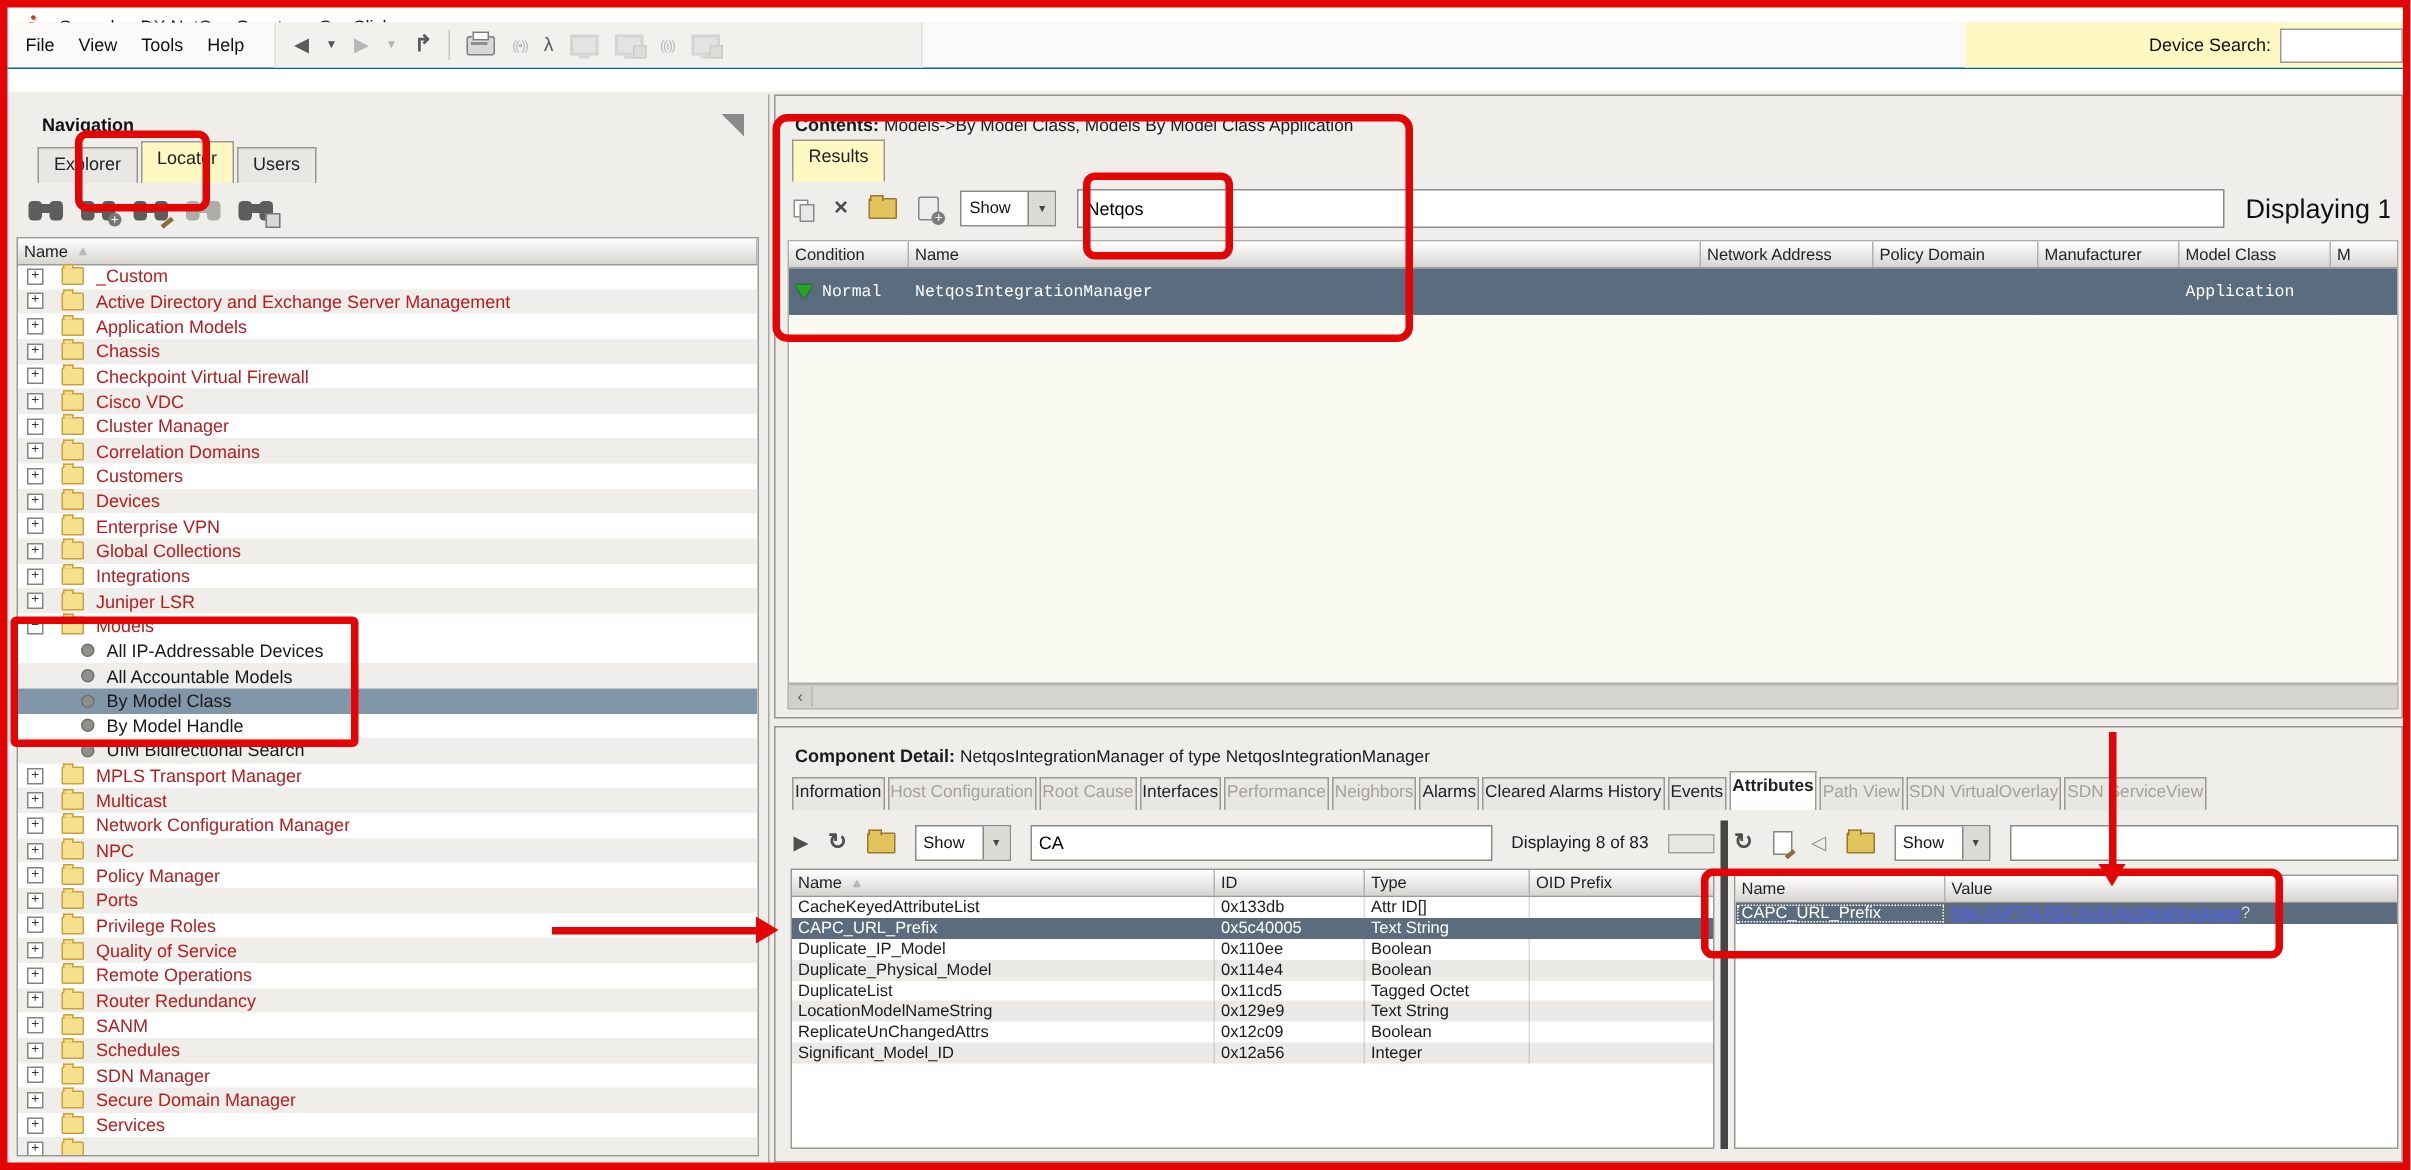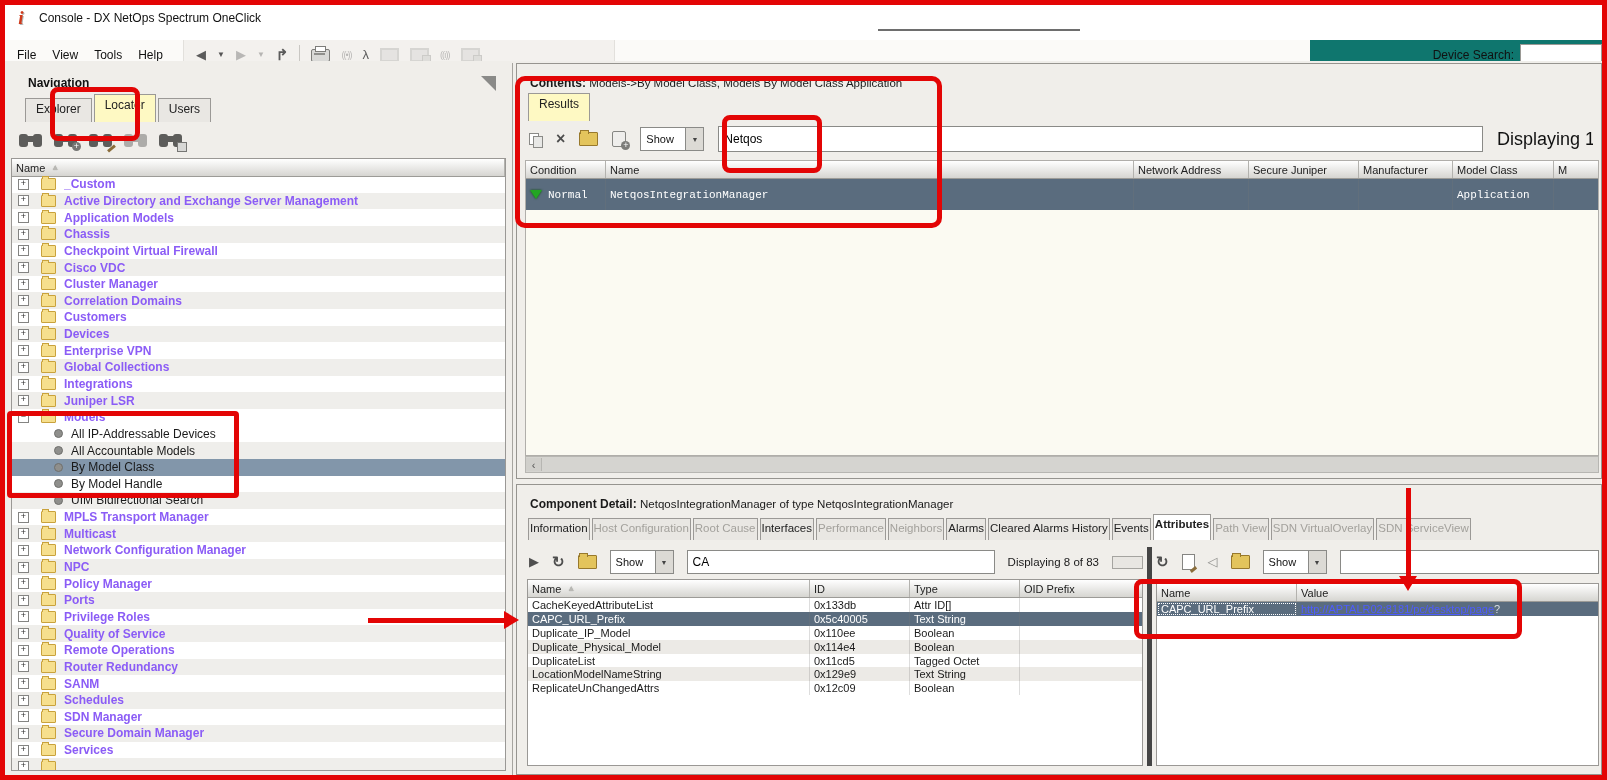--- a/index.html
+++ b/index.html
@@ -8,27 +8,27 @@
   .abs{position:absolute;}
 
   
   #titlebar{left:5px;top:5px;right:5px;height:26px;background:#fff;display:flex;align-items:center;}
   #app-logo{width:20px;height:20px;margin-left:6px;font:italic 700 19px "Liberation Serif",serif;
             color:#cf3a1b;text-shadow:1px 1px 0 #b5b5b5;line-height:20px;text-align:center;}
   #window-title{margin-left:8px;font-size:12px;color:#111;}
   #artifact-line{left:878px;top:29px;width:202px;height:2px;background:#6e6e6e;}
 
   
-  #menurow{left:5px;top:40px;right:5px;height:30px;background:#fbfaf8;border-bottom:4px solid #0369a1;}
+  #menurow{left:5px;top:15px;right:5px;height:30px;background:#fbfaf8;border-bottom:1px solid #0369a1;}
   #menubar-items{position:absolute;left:4px;top:0;height:100%;display:flex;align-items:center;}
   .menu-item{padding:4px 8px;font-size:12px;color:#111;}
   #main-toolbar{position:absolute;left:178px;top:0;height:100%;width:432px;background:#f3f1ee;
                 border-left:1px solid #e2e0dc;border-right:1px solid #e2e0dc;
                 display:flex;align-items:center;gap:11px;padding-left:12px;box-sizing:border-box;}
-  #devsearch{position:absolute;right:0;top:0;height:100%;width:292px;background:#0f766e;
+  #devsearch{position:absolute;right:0;top:0;height:100%;width:292px;background:#fef9c3;
              display:flex;align-items:center;justify-content:flex-end;}
   #devsearch .lbl{font-size:12px;color:#111;margin-right:6px;}
   #devsearch input{width:76px;height:19px;border:1px solid #9a9995;background:#fff;margin-right:0px;}
 
   
   .g-icon{color:#5b5b5b;font-size:13px;line-height:18px;}
   .g-icon.caret{font-size:8px;color:#555;}
   .g-icon.small-g{font-size:9px;letter-spacing:-1px;}
   .g-icon.up-g{font-weight:700;font-size:15px;}
   .dis{opacity:.38;}
@@ -87,21 +87,21 @@
   .trow{height:16.65px;display:flex;align-items:center;font-size:12px;white-space:nowrap;}
   .trow.alt{background:#efeeeb;}
   .trow.sel{background:#8296aa;}
   .trow.sel .tlabel{color:#fff;}
   .expander{width:9px;height:9px;border:1px solid #848482;background:#fff;font-size:9px;line-height:7px;text-align:center;
             margin-left:6px;color:#333;flex:none;}
   .ic-treefolder{position:relative;width:13px;height:10px;background:#f6df8d;border:1px solid #c9a23c;margin-left:12px;flex:none;border-radius:1px;}
   .ic-treefolder::before{content:"";position:absolute;left:0;top:-3px;width:5px;height:2px;background:#f6df8d;border:1px solid #c9a23c;border-bottom:none;}
   .bullet{width:7px;height:7px;border-radius:50%;background:#8f8f8c;border:1px solid #6f6f6c;margin-left:42px;flex:none;}
   .tlabel{margin-left:8px;overflow:hidden;}
-  .trow.folder .tlabel{font-weight:700;color:#8b5cf6;}
+  .trow.folder .tlabel{font-weight:400;color:#b91c1c;}
   .trow.child .tlabel{color:#1a1a1a;}
 
   
   #contents{left:516px;top:63px;width:1086px;height:416px;background:#f0eeea;border:1px solid #96948f;box-sizing:border-box;}
   .panel-title{position:absolute;left:13px;top:12px;font-size:12px;white-space:nowrap;}
   .panel-title b{font-weight:700;}
   .panel-title span{font-size:11.5px;}
   #contents-tabs{position:absolute;left:11px;top:33px;height:24px;}
   #contents-toolbar{position:absolute;left:12px;top:60px;right:8px;height:30px;display:flex;align-items:center;gap:14px;}
   .show-dd{display:flex;width:62px;height:22px;background:#fff;border:1px solid #8a8a87;align-items:center;flex:none;}
@@ -450,21 +450,21 @@
           <div class="hcell" style="width: 80px; flex: 0 0 auto;">
             <span>Condition</span>
           </div>
           <div class="hcell" style="width: 528px; flex: 0 0 auto;">
             <span>Name</span>
           </div>
           <div class="hcell" style="width: 115px; flex: 0 0 auto;">
             <span>Network Address</span>
           </div>
           <div class="hcell" style="width: 110px; flex: 0 0 auto;">
-            <span>Secure Juniper</span>
+            <span>Policy Domain</span>
           </div>
           <div class="hcell" style="width: 94px; flex: 0 0 auto;">
             <span>Manufacturer</span>
           </div>
           <div class="hcell" style="width: 101px; flex: 0 0 auto;">
             <span>Model Class</span>
           </div>
           <div class="hcell" style="width: 160px; flex: 0 0 auto;">
             <span>M</span>
           </div>
@@ -575,20 +575,26 @@
             <div class="cell" style="width: 100px; flex: 0 0 auto;">0x129e9</div>
             <div class="cell" style="width: 110px; flex: 0 0 auto;">Text String</div>
             <div class="cell" style="width: 124px; flex: 0 0 auto;"></div>
           </div>
           <div class="arow">
             <div class="cell" style="width: 282px; flex: 0 0 auto;">ReplicateUnChangedAttrs</div>
             <div class="cell" style="width: 100px; flex: 0 0 auto;">0x12c09</div>
             <div class="cell" style="width: 110px; flex: 0 0 auto;">Boolean</div>
             <div class="cell" style="width: 124px; flex: 0 0 auto;"></div>
           </div>
+          <div class="arow alt">
+            <div class="cell" style="width: 282px; flex: 0 0 auto;">Significant_Model_ID</div>
+            <div class="cell" style="width: 100px; flex: 0 0 auto;">0x12a56</div>
+            <div class="cell" style="width: 110px; flex: 0 0 auto;">Integer</div>
+            <div class="cell" style="width: 124px; flex: 0 0 auto;"></div>
+          </div>
         </div>
     </div>
 
     <div id="pane-divider"></div>
 
     <div id="val-toolbar" class="pane-toolbar">
       <span id="val-toolbar-icons" style="display:flex;gap:13px;align-items:center;">
           <span class="g-icon ic-refresh">↻</span>
           <span class="cs-icon ic-doc"></span>
           <span class="g-icon ic-prev">◁</span>

